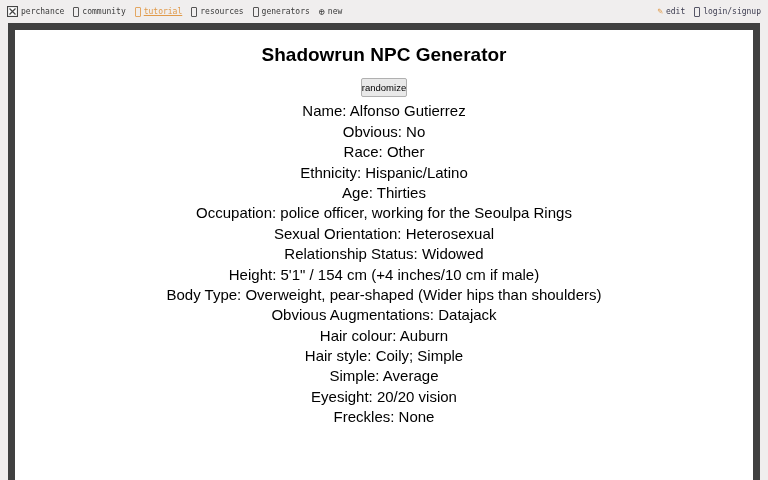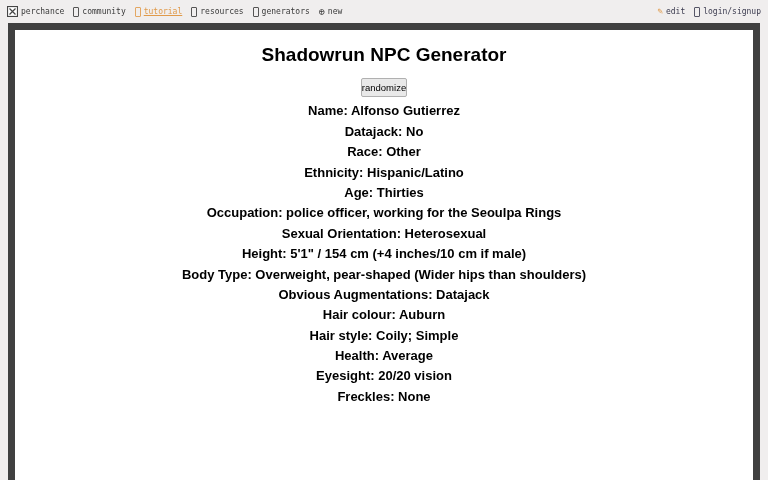--- a/index.html
+++ b/index.html
@@ -70,24 +70,23 @@
     color: #000;
     background: #e9e9e9;
     border: 1px solid #b0b0b0;
     border-radius: 2px;
     padding: 3px 0;
     cursor: pointer;
   }
   .attr-list { margin: 0; }
   .attr-list p {
     margin: 8.4px 0 0 0;
-    font-size: 13px;
+    font-size: 15px;
     line-height: 12px;
     color: #000;
-    font-weight: bold;
   }
 </style>
 </head>
 <body>
 
 <nav class="topbar">
   <a class="nav-item">
     <svg class="logo-svg" width="11" height="11" viewBox="0 0 11 11">
       <rect x="0.5" y="0.5" width="10" height="10" fill="#ffffff" stroke="#444444" stroke-width="1.2"></rect>
       <path d="M2.5 2.5 L8.5 8.5 M8.5 2.5 L2.5 8.5" stroke="#444444" stroke-width="1.2" fill="none"></path>
@@ -125,28 +124,29 @@
   </a>
 </nav>
 
 <main class="card">
   <h1>Shadowrun NPC Generator</h1>
   <div class="btn-row">
     <button>randomize</button>
   </div>
   <div class="attr-list" id="attr-list">
       <p>Name: Alfonso Gutierrez</p>
-      <p>Datajack: No</p>
+      <p>Obvious: No</p>
       <p>Race: Other</p>
       <p>Ethnicity: Hispanic/Latino</p>
       <p>Age: Thirties</p>
       <p>Occupation: police officer, working for the Seoulpa Rings</p>
       <p>Sexual Orientation: Heterosexual</p>
+      <p>Relationship Status: Widowed</p>
       <p>Height: 5'1" / 154 cm (+4 inches/10 cm if male)</p>
       <p>Body Type: Overweight, pear-shaped (Wider hips than shoulders)</p>
       <p>Obvious Augmentations: Datajack</p>
       <p>Hair colour: Auburn</p>
       <p>Hair style: Coily; Simple</p>
-      <p>Health: Average</p>
+      <p>Simple: Average</p>
       <p>Eyesight: 20/20 vision</p>
       <p>Freckles: None</p>
     </div>
 </main>
 
 </body></html>

